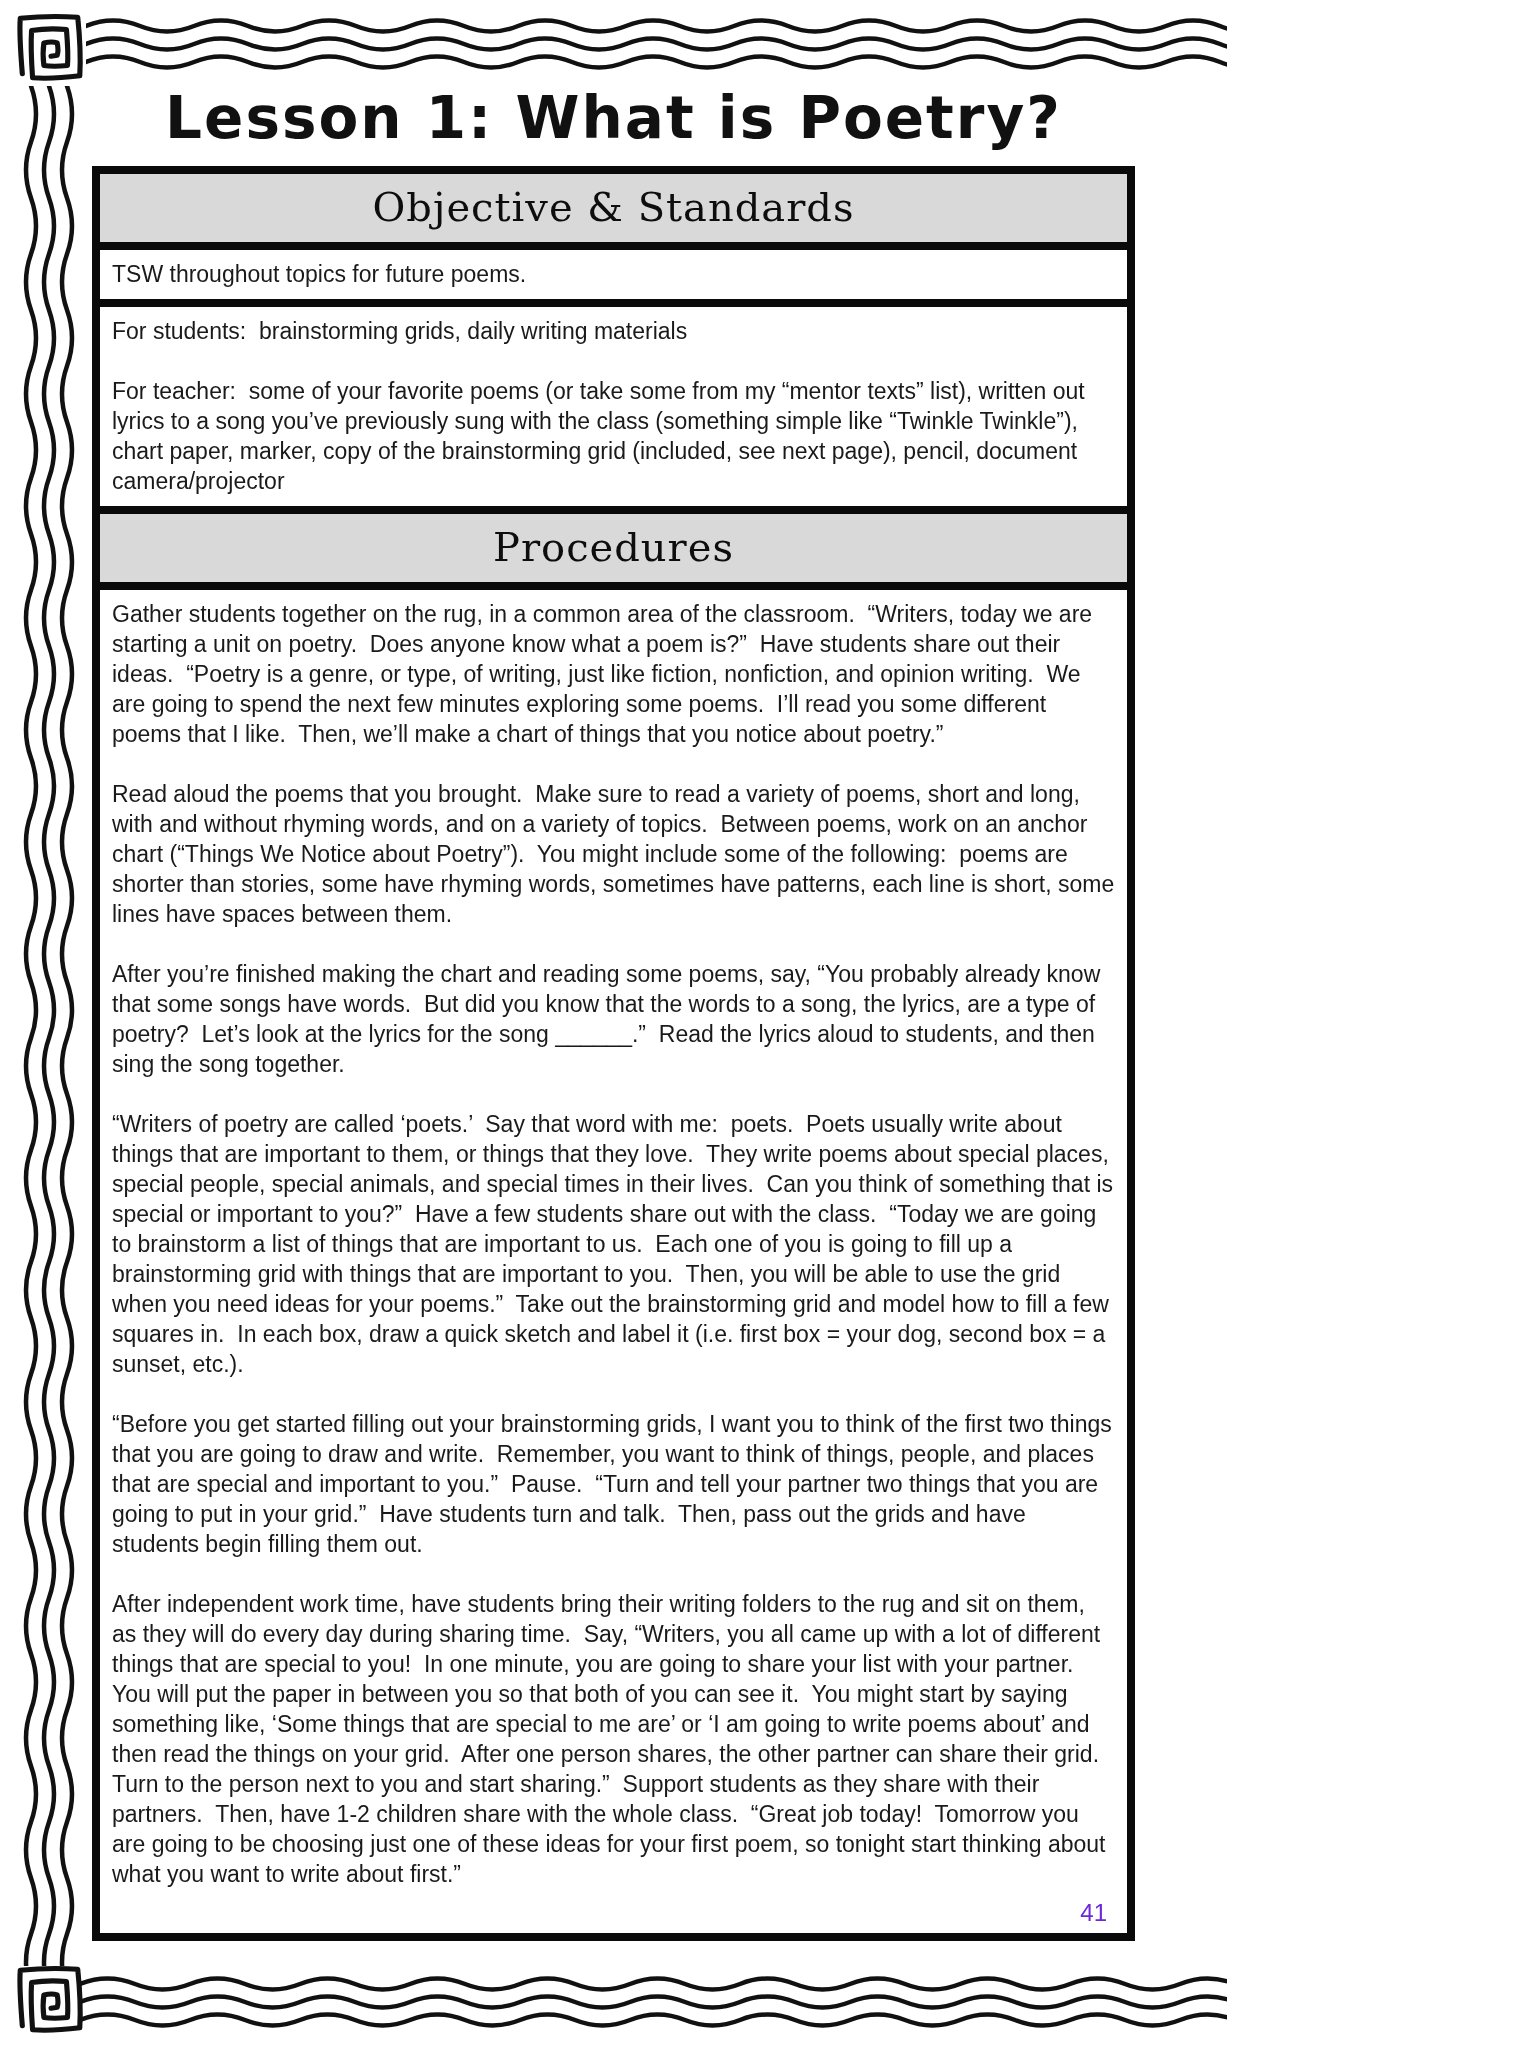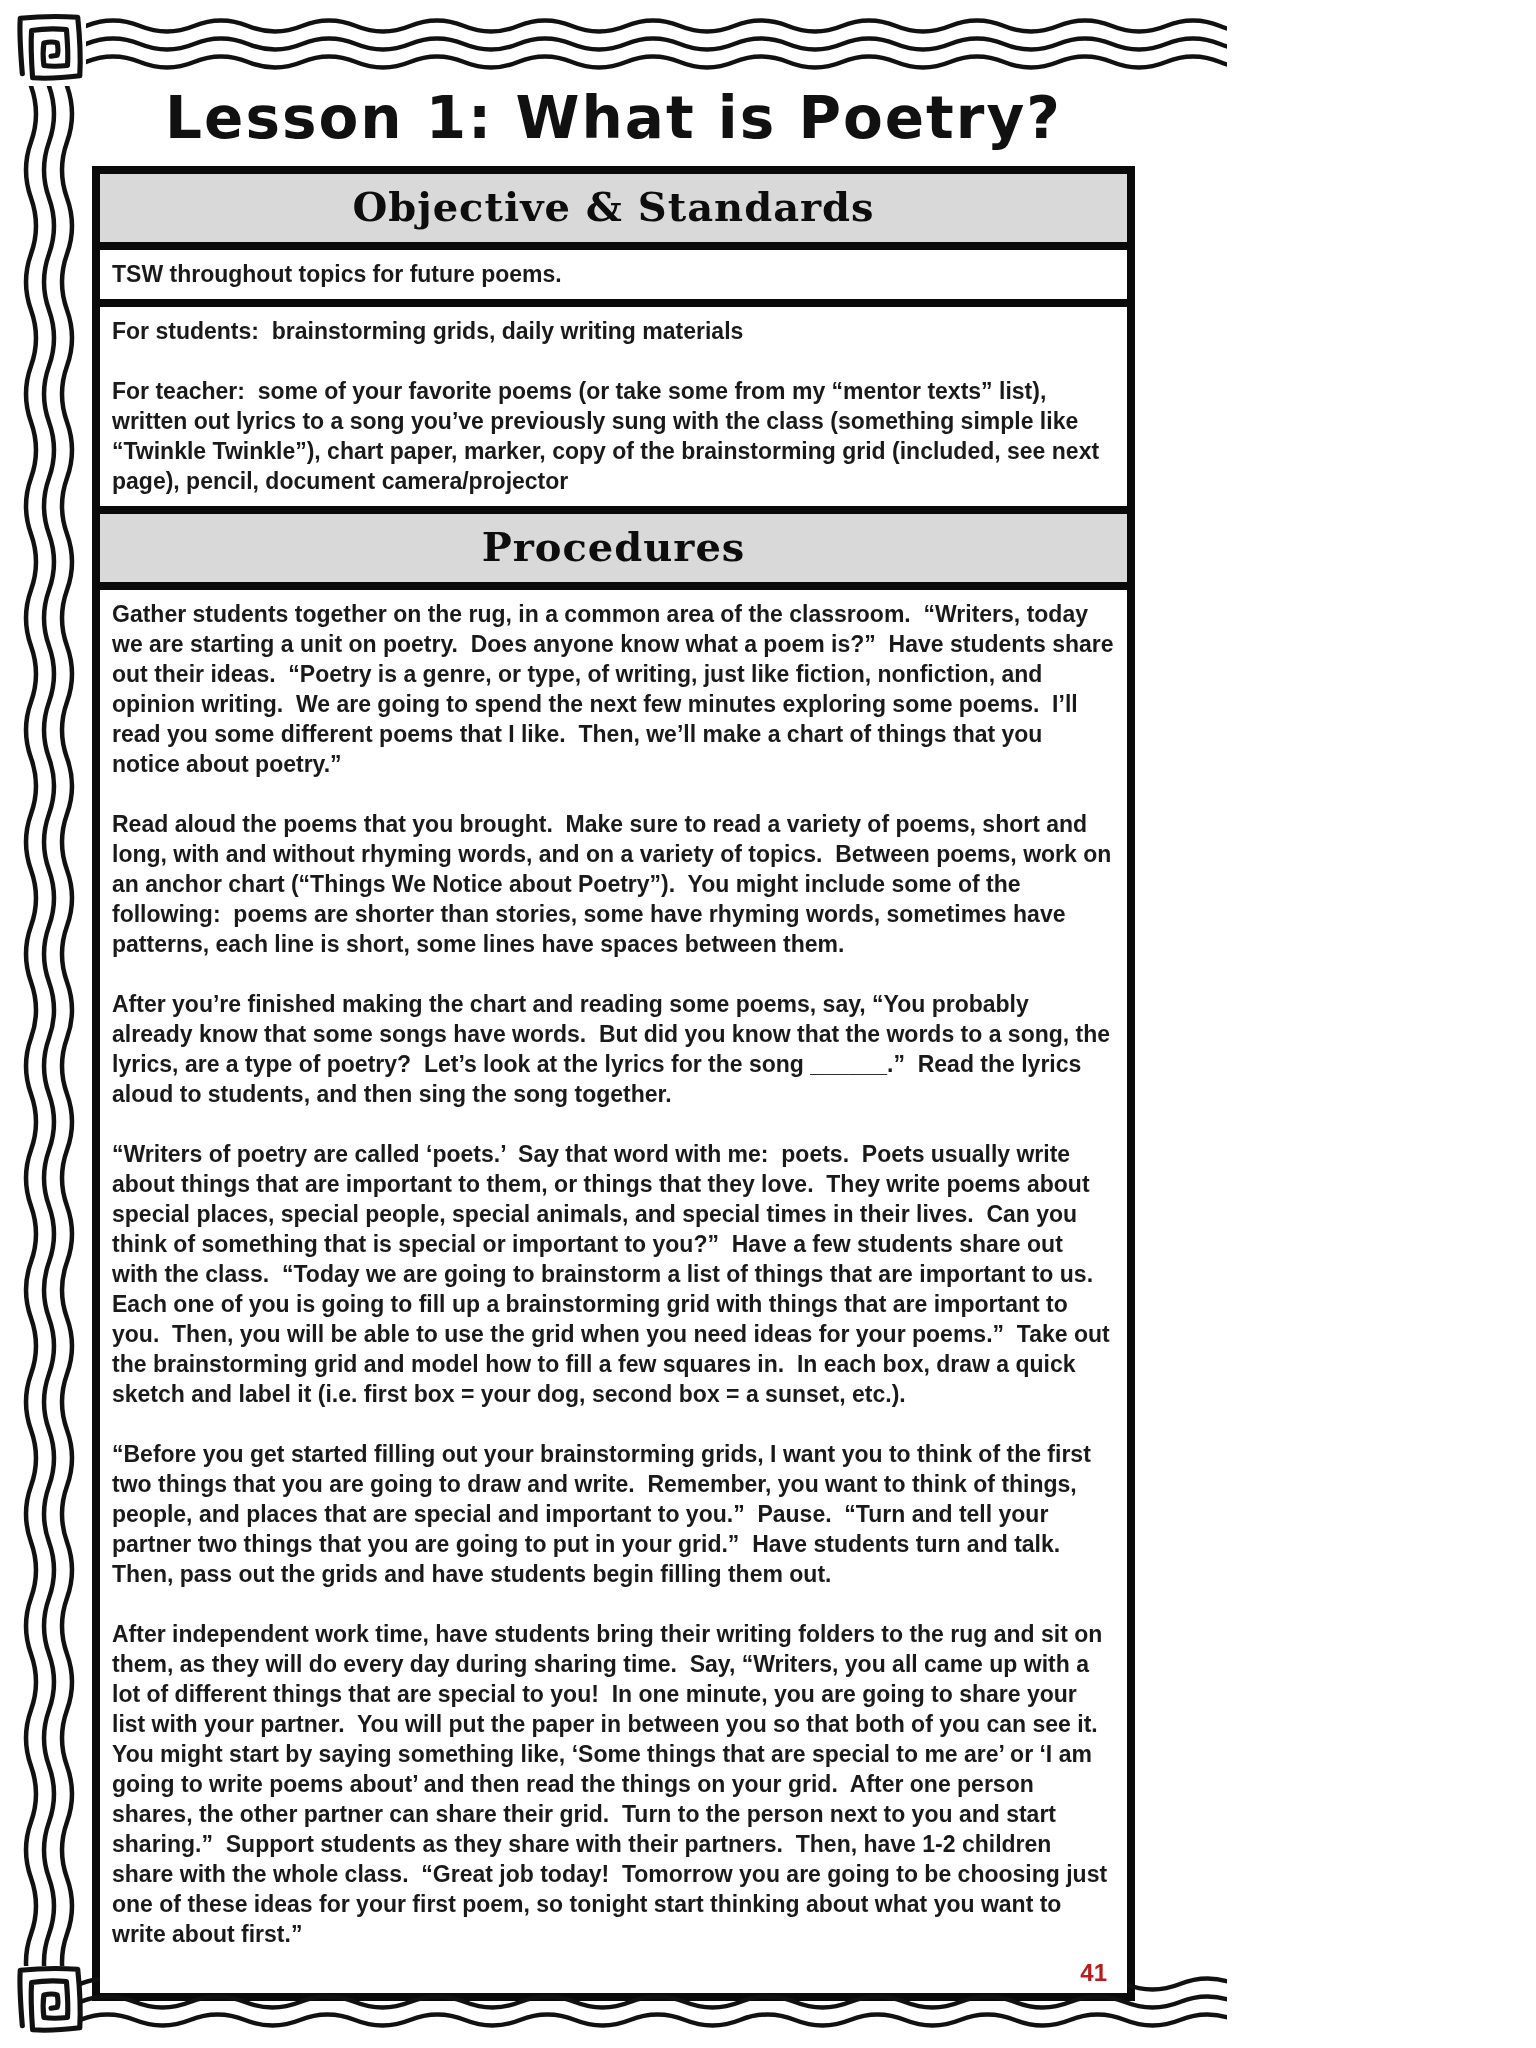--- a/index.html
+++ b/index.html
@@ -10,34 +10,34 @@
   .wave{position:absolute;}
   .corner{position:absolute;width:78px;height:78px;}
   .corner path{fill:none;stroke:#111;stroke-width:5;stroke-linecap:round;stroke-linejoin:round;}
 
   
   .title{margin:0;padding-top:84px;text-align:center;
          font-family:"DejaVu Sans",sans-serif;font-weight:800;
          font-size:58px;letter-spacing:2px;color:#111;}
 
   
-  .box{margin:14px 92px 0 92px;border:8px solid #0a0a0a;background:#fff;font-weight:bold;}
+  .box{margin:14px 92px 0 92px;border:8px solid #0a0a0a;background:#fff;}
   .box > * + *{border-top:8px solid #0a0a0a;}
 
   .sec-header{background:#d9d9d9;text-align:center;
               font-family:"DejaVu Serif","Liberation Serif",serif;
               font-size:40px;line-height:58px;padding:4px 0 6px 0;
               letter-spacing:1px;color:#0d0d0d;}
 
   .sec-body{padding:9px 12px 10px 12px;background:#fff;}
   .sec-body p{margin:0 0 30px 0;font-size:23px;line-height:30px;
               white-space:pre-wrap;color:#1a1a1a;}
   .sec-body p:last-child{margin-bottom:0;}
   .procedures{position:relative;padding-bottom:14px;}
-  .pagenum{position:absolute;right:20px;bottom:6px;font-size:24px;color:#b91c1c;}
+  .pagenum{position:absolute;right:20px;bottom:6px;font-size:24px;color:#6d28d9;}
 
   .copyright{margin:8px 94px 0 0;text-align:right;font-size:25px;
              white-space:pre-wrap;color:#161616;}
 </style>
 </head>
 <body>
 
 <div class="page">
 
   <svg class="corner" style="left:10px;top:8px" viewBox="0 0 76 76">

